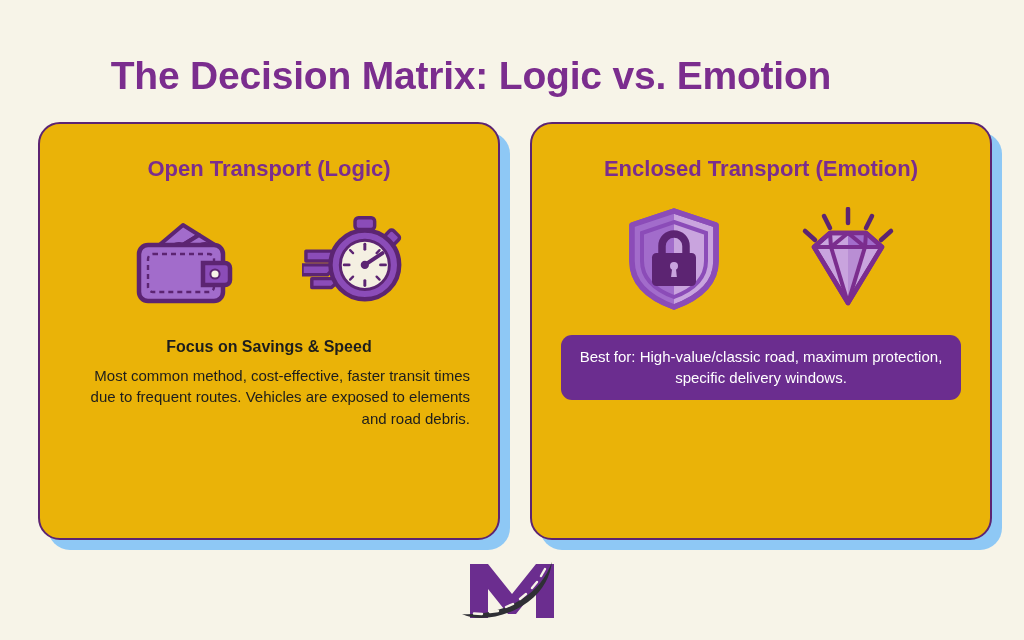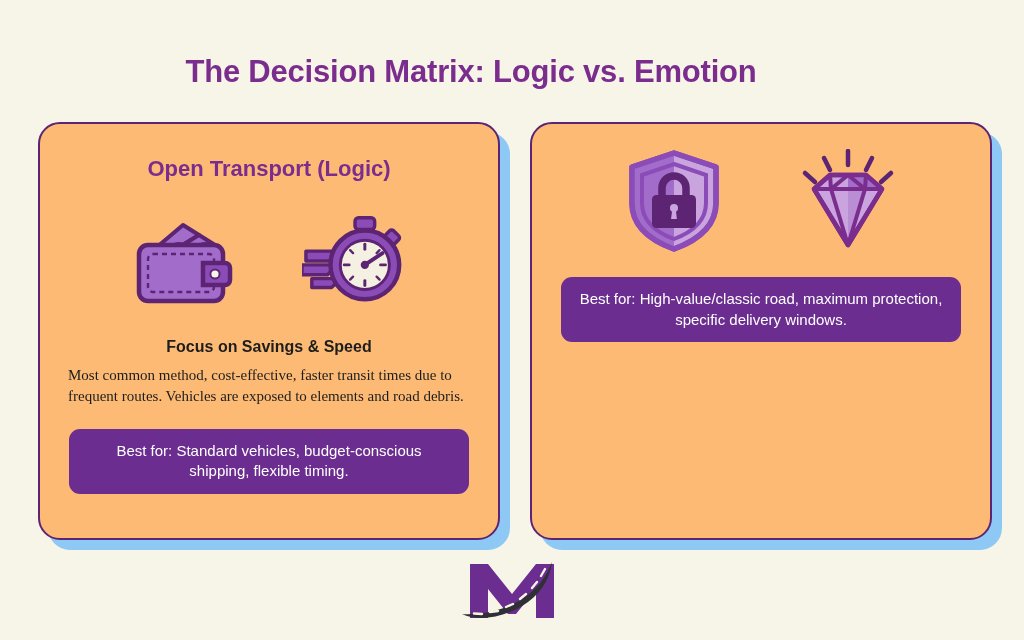--- a/index.html
+++ b/index.html
@@ -22,33 +22,33 @@
     height: 640px;
   }
 
   
   .page-title {
     position: absolute;
     top: 54px;
     left: 0;
     width: 942px;
     text-align: center;
-    font-size: 31px;
+    font-size: 39px;
     font-weight: bold;
     color: #7b2d8e;
     letter-spacing: -0.2px;
   }
 
   
   .card {
     position: absolute;
     top: 122px;
     width: 462px;
     height: 418px;
-    background: #fdba74;
+    background: #eab308;
     border: 2.5px solid #5c2472;
     border-radius: 22px;
     box-shadow: 10px 10px 0 0 #8ec8f5;
     padding: 0 22px;
   }
   .card--left  { left: 38px; }
   .card--right { left: 530px; }
 
   .card-title {
     margin-top: 32px;
@@ -78,26 +78,25 @@
   
   .focus-heading {
     margin-top: 24px;
     text-align: center;
     font-size: 16px;
     font-weight: bold;
     color: #1d1d1d;
   }
   .body-copy {
     margin-top: 9px;
-    text-align: left;
+    text-align: right;
     font-size: 15px;
     line-height: 1.42;
     color: #1d1d1d;
     padding: 0 6px;
-    font-family: Liberation Serif, serif;
   }
 
   
   .callout {
     margin: 21px auto 0;
     width: 400px;
     background: #6b2d8f;
     border-radius: 11px;
     padding: 12px 16px;
     text-align: center;
@@ -184,25 +183,25 @@
           <circle cx="64" cy="54" r="4.2" fill="#5c2472"></circle>
         </svg>
       </div>
 
     </div>
 
     <div class="focus-heading">Focus on Savings &amp; Speed</div>
 
     <div class="body-copy">Most common method, cost-effective, faster transit times due to frequent routes. Vehicles are exposed to elements and road debris.</div>
 
-    <div class="callout">Best for: Standard vehicles, budget-conscious shipping, flexible timing.</div>
   </div>
 
   <div class="card card--right">
 
+    <div class="card-title">Enclosed Transport (Emotion)</div>
 
     <div class="icon-row">
 
       <div class="icon-slot">
         <svg width="100" height="104" viewBox="0 0 100 104">
           <defs>
             <clipPath id="shieldClip">
               <path d="M50 4 L92 18 V54 C92 78 72 92 50 100 C28 92 8 78 8 54 V18 Z"></path>
             </clipPath>
           </defs>

